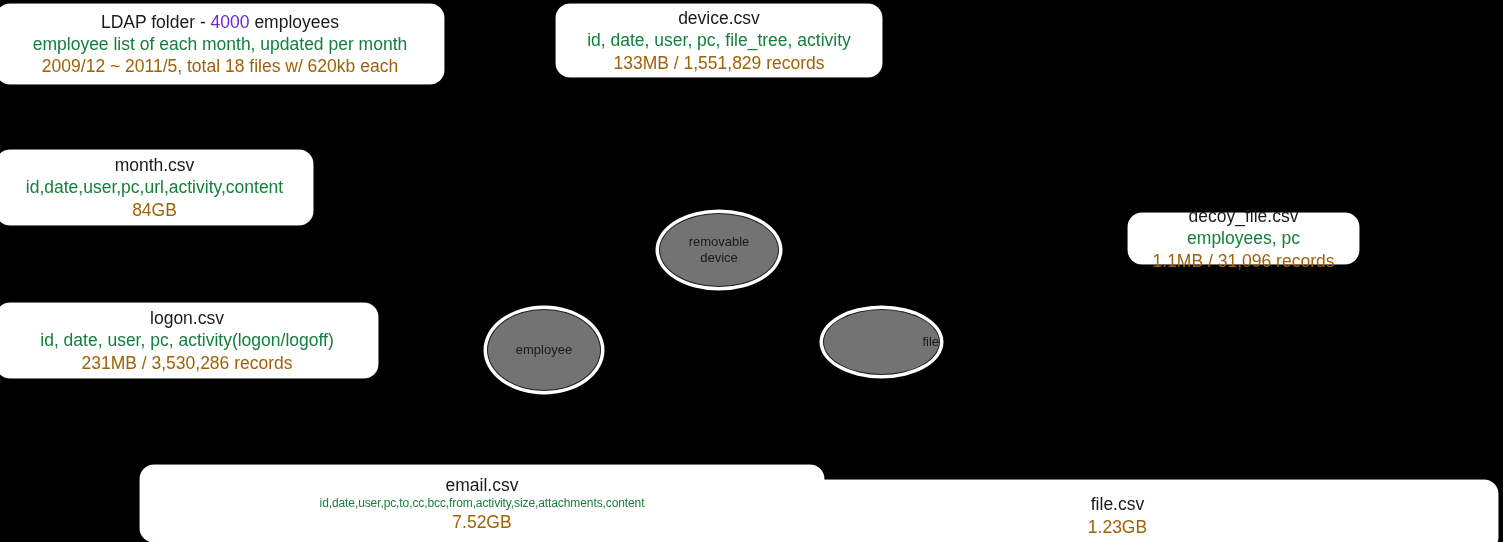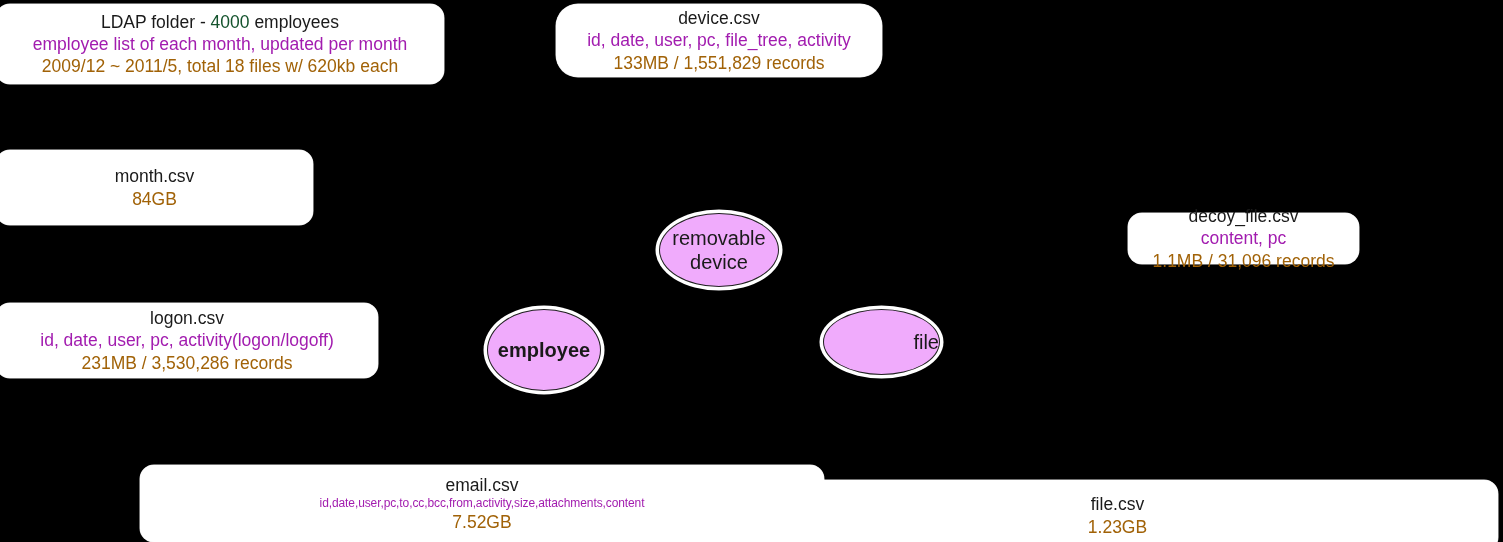--- a/index.html
+++ b/index.html
@@ -27,89 +27,90 @@
     align-items: center;
     justify-content: center;
     text-align: center;
     line-height: 1.27;
     font-size: 17.5px;
     color: #1a1a1a;
     padding: 4px 10px;
     box-shadow: 0 0 0 0.5px rgba(255,255,255,0.9);
   }
   .node-box .title   { color: #1a1a1a; white-space: nowrap; }
-  .node-box .schema  { color: #a21caf; white-space: nowrap; }
+  .node-box .schema  { color: #15803d; white-space: nowrap; }
   .node-box .meta    { color: #a16207; white-space: nowrap; }
 
   
   .node-ellipse {
     position: absolute;
-    background: #f0abfc;
+    background: #737373;
     border: 1.6px solid #222222;
     border-radius: 50%;
     box-sizing: border-box;
     display: flex;
     align-items: center;
     justify-content: center;
     text-align: center;
     line-height: 1.22;
-    font-size: 20px;
+    font-size: 13px;
     color: #1a1a1a;
     box-shadow: 0 0 0 3.5px #ffffff;
   }
 
   
   #box-ldap        { left: -4px;   top: 4px;   width: 448px;  height: 80px;  }
-  #box-device      { left: 556px;  top: 4px;   width: 326px;  height: 73px; border-radius: 22px;  }
+  #box-device      { left: 556px;  top: 4px;   width: 326px;  height: 73px;  }
   #box-http        { left: -4px;   top: 150px; width: 317px;  height: 75px;  }
   #box-logon       { left: -4px;   top: 303px; width: 382px;  height: 75px;  }
   #box-decoy       { left: 1128px; top: 213px; width: 231px;  height: 51px;  }
   #box-email       { left: 140px;  top: 465px; width: 684px;  height: 77px;  }
   #box-file        { left: 737px;  top: 480px; width: 761px;  height: 71px;  }
 
   #ell-removable   { left: 659px;  top: 213px; width: 120px;  height: 74px;  }
-  #ell-employee    { left: 487px;  top: 309px; width: 114px;  height: 82px; font-weight: bold;  }
+  #ell-employee    { left: 487px;  top: 309px; width: 114px;  height: 82px;  }
   #ell-file        { left: 823px;  top: 309px; width: 117px;  height: 66px; justify-content: flex-end;  }
 
   #box-email .schema, #box-file .schema { font-size: 12px; letter-spacing: -0.1px; }
   #box-file .schema { letter-spacing: -0.25px; }
 </style>
 </head>
 <body>
 
 <div id="canvas">
 
   <div class="node-box" id="box-ldap">
     <div class="title">
-      <span>LDAP folder - </span><span style="color:#14532d">4000</span><span> employees</span>
+      <span>LDAP folder - </span><span style="color:#6d28d9">4000</span><span> employees</span>
     </div>
     <div class="schema">employee list of each month, updated per month</div>
     <div class="meta">2009/12 ~ 2011/5, total 18 files w/ 620kb each</div>
   </div>
 
   <div class="node-box" id="box-device">
     <div class="title">device.csv</div>
     <div class="schema">id, date, user, pc, file_tree, activity</div>
     <div class="meta">133MB / 1,551,829 records</div>
   </div>
 
   <div class="node-box" id="box-http">
     <div class="title">month.csv</div>
+    <div class="schema">id,date,user,pc,url,activity,content</div>
     <div class="meta">84GB</div>
   </div>
 
   <div class="node-box" id="box-logon">
     <div class="title">logon.csv</div>
     <div class="schema">id, date, user, pc, activity(logon/logoff)</div>
     <div class="meta">231MB / 3,530,286 records</div>
   </div>
 
   <div class="node-box" id="box-decoy">
     <div class="title">decoy_file.csv</div>
-    <div class="schema">content, pc</div>
+    <div class="schema">employees, pc</div>
     <div class="meta">1.1MB / 31,096 records</div>
   </div>
 
   <div class="node-box" id="box-email">
     <div class="title">email.csv</div>
     <div class="schema">id,date,user,pc,to,cc,bcc,from,activity,size,attachments,content</div>
     <div class="meta">7.52GB</div>
   </div>
 
   <div class="node-box" id="box-file">

